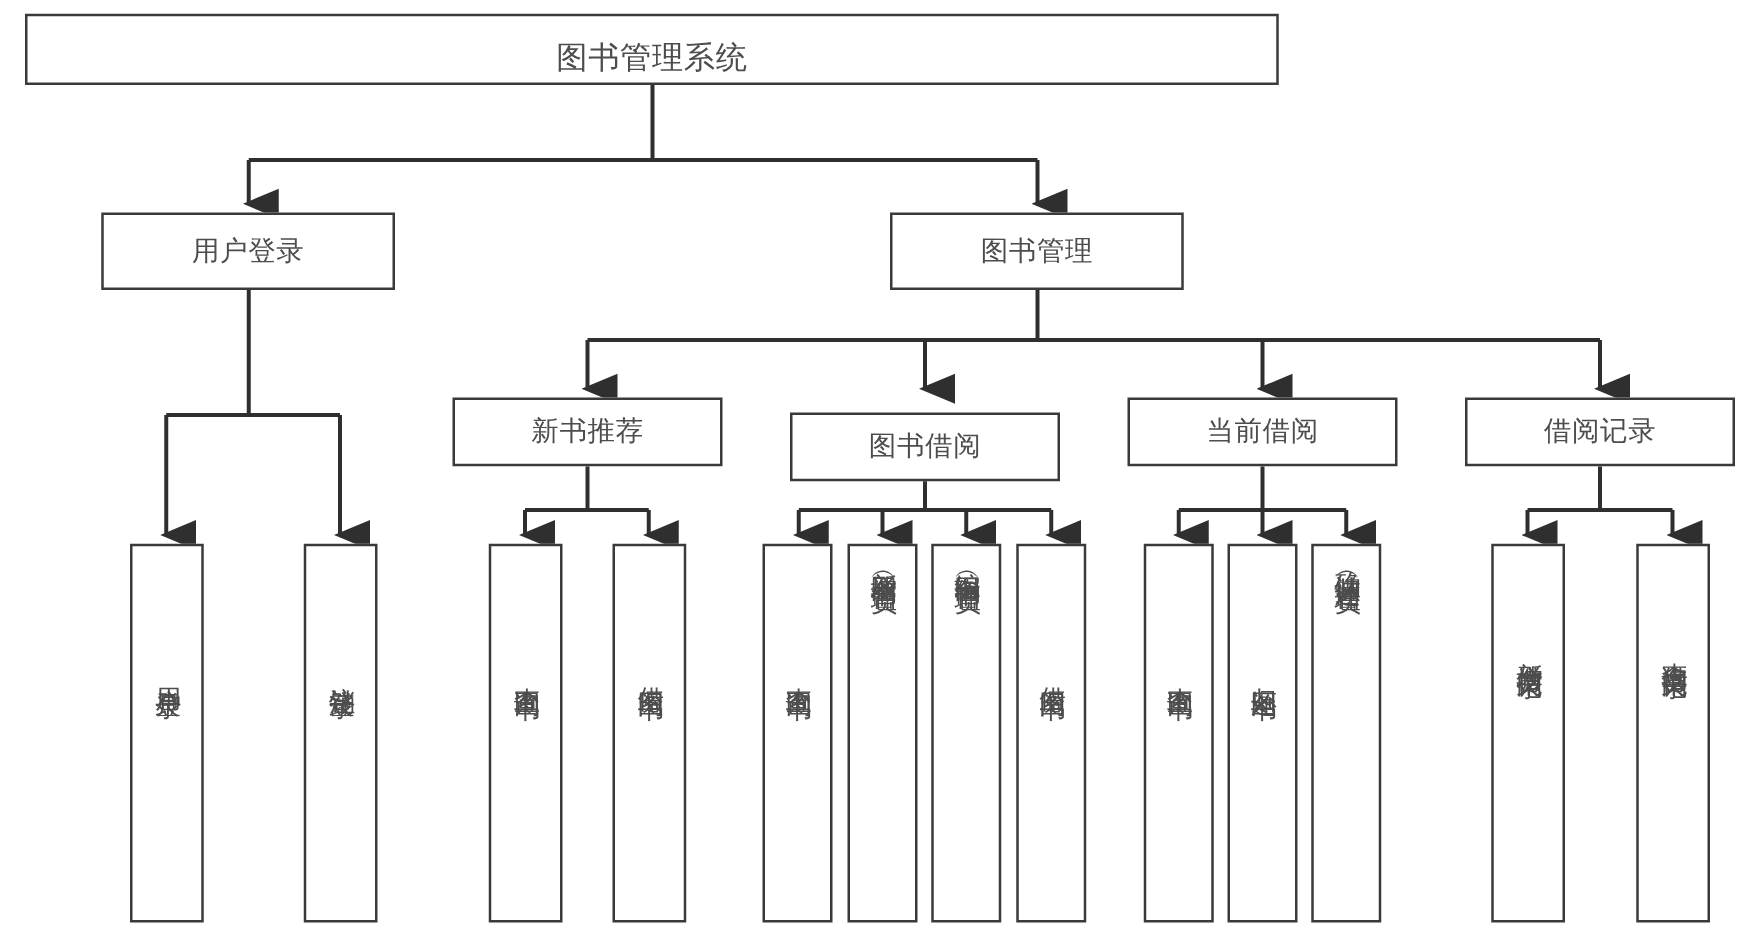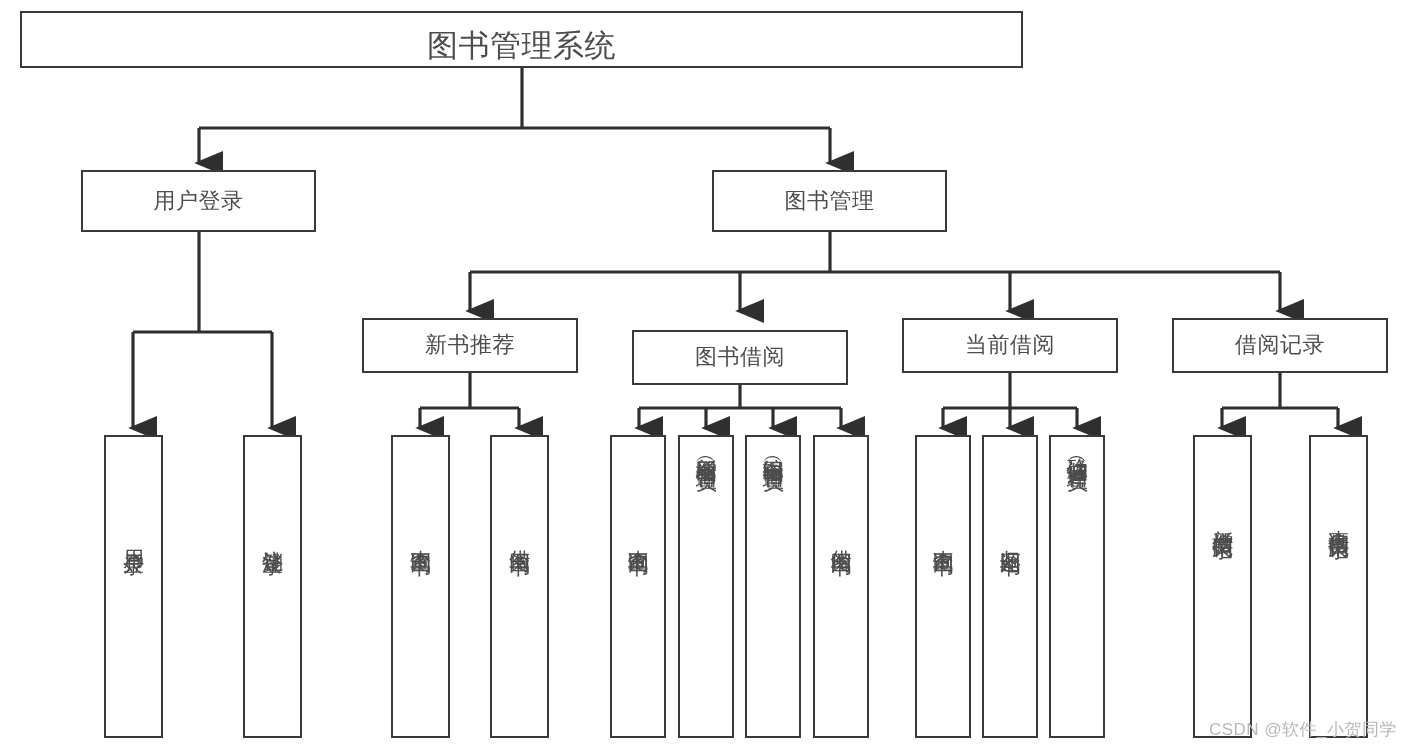--- a/index.html
+++ b/index.html
@@ -38,21 +38,21 @@
     z-index: 3;
   }
   .node-label {
     color: #4d4d4d;
     font-size: 22px;
     line-height: 1.2;
     letter-spacing: 0.5px;
     white-space: nowrap;
     text-align: center;
   }
-  .node-box.root .node-label { font-size: 31px; margin-top: 12px; }
+  .node-box.root .node-label { font-size: 25px; margin-top: 12px; }
   .node-box.lvl2 .node-label { font-size: 22px; }
   .node-box.lvl3 .node-label { font-size: 22px; }
   
   .leaf-box {
     position: absolute;
     box-sizing: border-box;
     background: #ffffff;
     border: 2.5px solid #3a3a3a;
     display: flex;
     align-items: flex-start;
@@ -201,14 +201,13 @@
     <span class="leaf-label">确认归还（管理员）</span>
   </div>
 
   <div class="leaf-box mid-text" style="left:1193px; top:435px; width:59px; height:303px;">
     <span class="leaf-label">新增借阅记录</span>
   </div>
   <div class="leaf-box mid-text" style="left:1309px; top:435px; width:59px; height:303px;">
     <span class="leaf-label">查询借阅记录</span>
   </div>
 
-  <div id="watermark">CSDN @软件_小贺同学</div>
 </div>
 
 </body></html>

